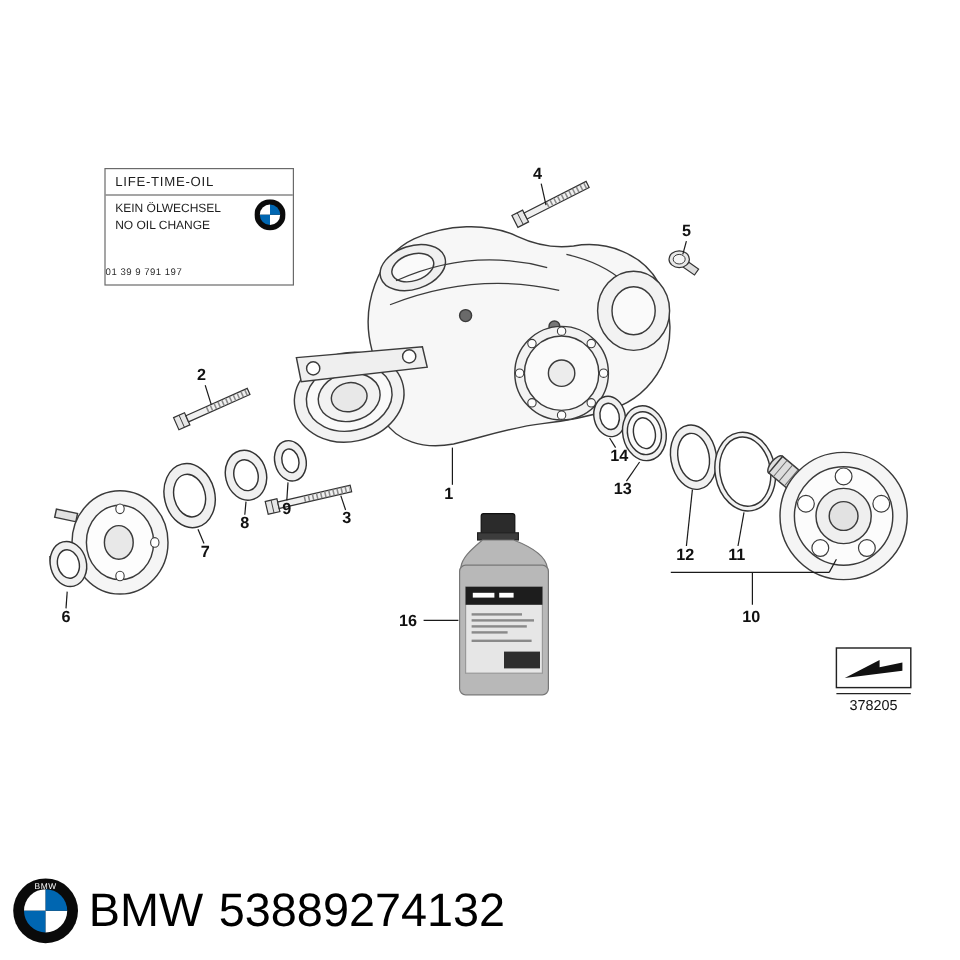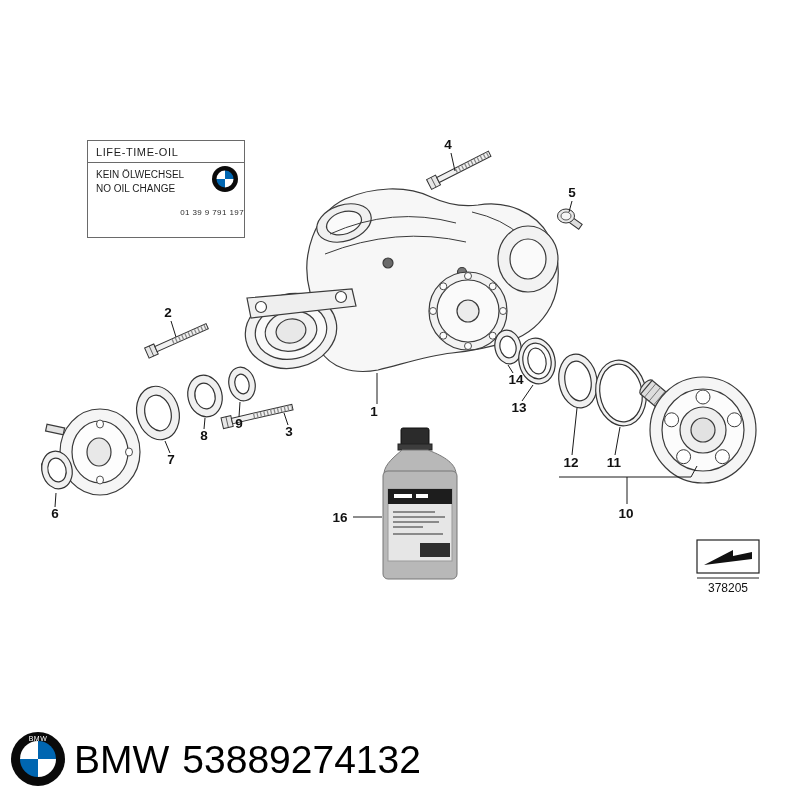--- a/index.html
+++ b/index.html
@@ -8,21 +8,21 @@
   svg.diagram{position:absolute;left:0;top:0;}
   .callout{font-family:"Liberation Sans",sans-serif;font-size:13.5px;font-weight:bold;fill:#111;}
   .refnum{font-family:"Liberation Sans",sans-serif;font-size:12px;fill:#111;}
 
   .label-box{position:absolute;left:45px;top:140px;width:158px;height:98px;
     border:1.5px solid #6a6a6a;background:#fff;box-sizing:border-box;margin-left:42px;}
   .lb-title{font-size:11px;letter-spacing:.6px;color:#1d1d1d;padding:5px 8px 4px 8px;}
   .lb-divider{border-top:1.2px solid #6a6a6a;height:0;}
   .lb-body{position:relative;padding:5px 8px 0 8px;font-size:10px;line-height:1.4;color:#1d1d1d;}
   .lb-roundel{position:absolute;right:6px;top:3px;}
-  .lb-code{position:absolute;bottom:20px;left:0;width:100%;text-align:right;
+  .lb-code{position:absolute;bottom:6px;left:0;width:100%;text-align:left;
     font-size:8px;letter-spacing:.4px;color:#2a2a2a;}
 
   .footer-logo{position:absolute;left:10px;top:731px;}
   .footer-title{position:absolute;left:74px;top:731px;height:58px;display:flex;
     align-items:center;gap:13px;font-size:39px;color:#000;white-space:nowrap;}
 </style>
 </head>
 <body>
 
 <div class="stage">

